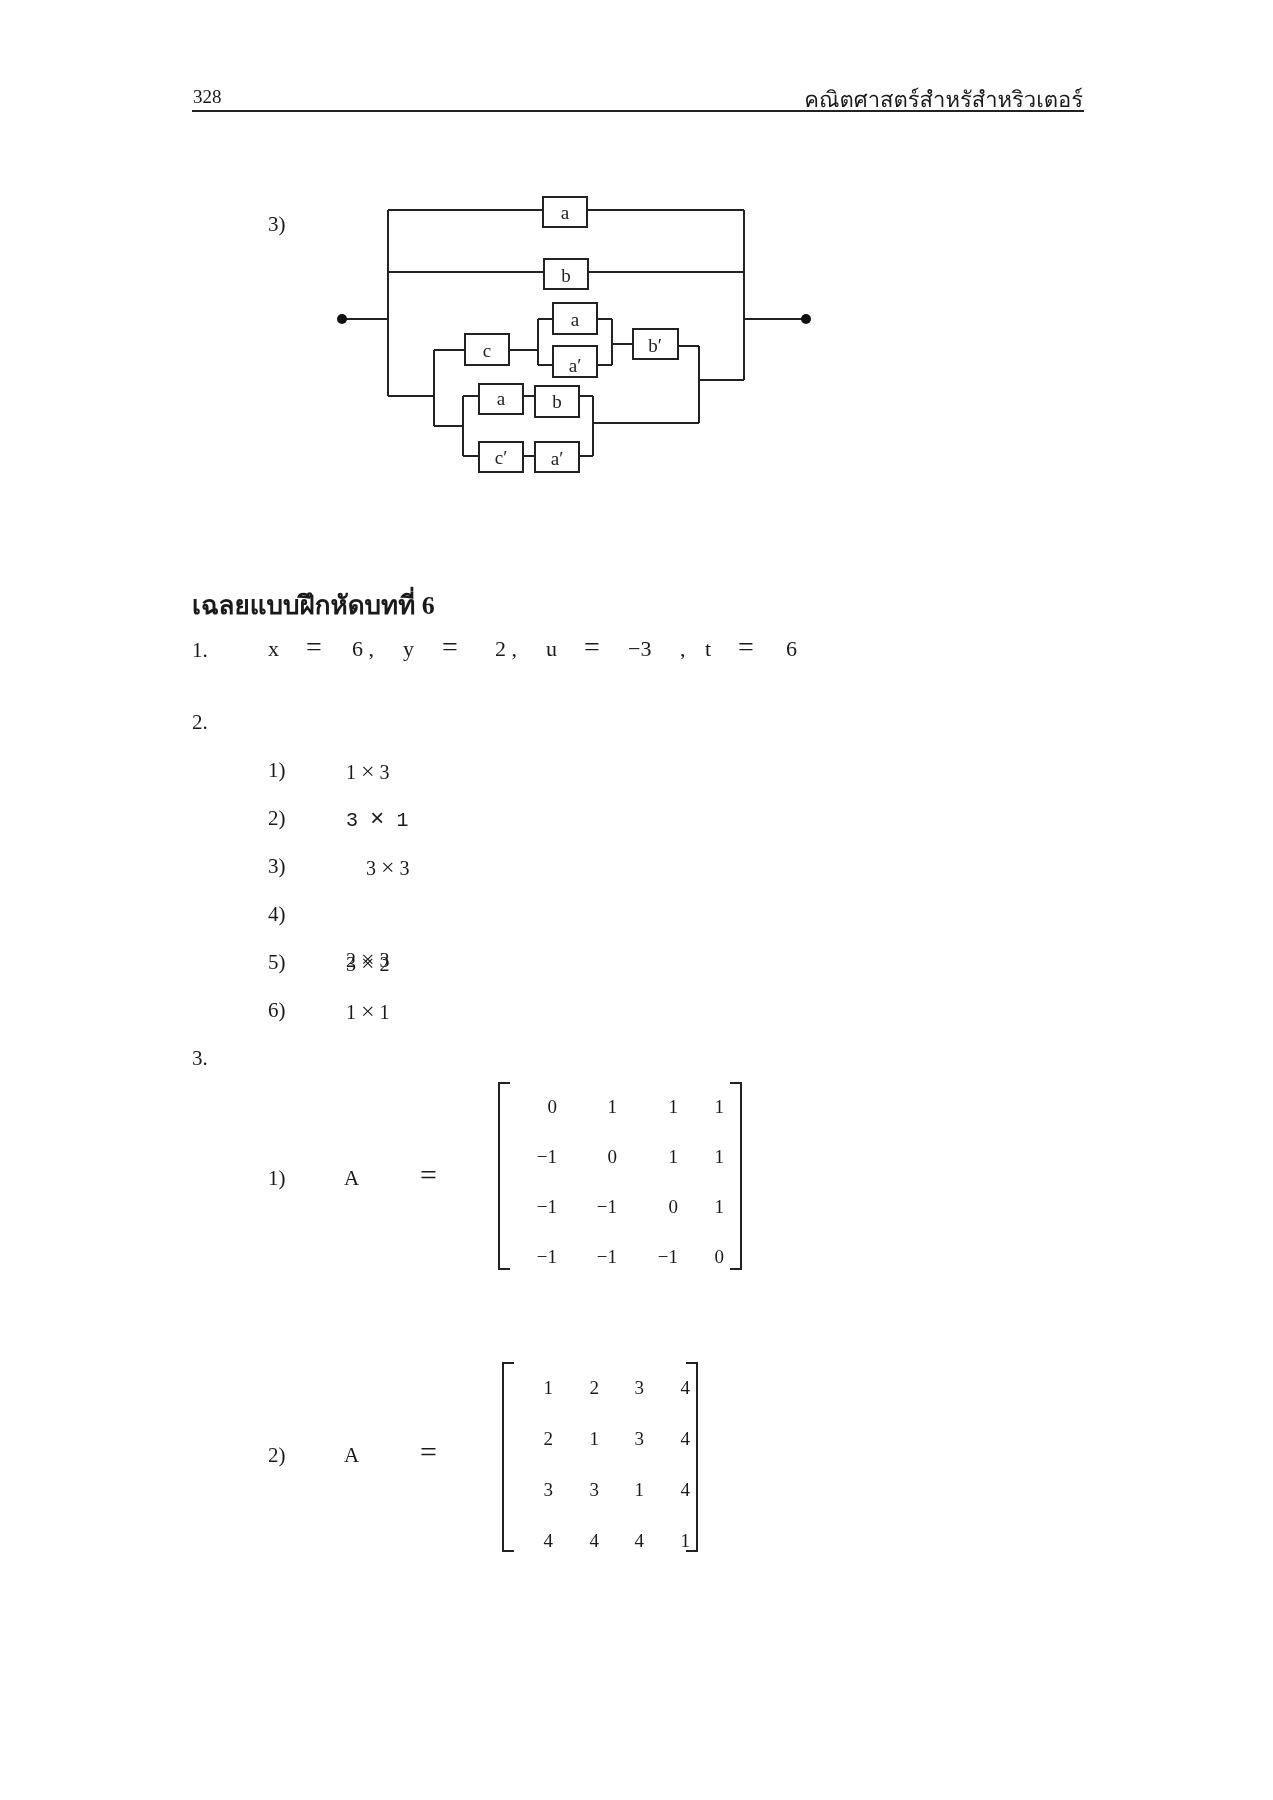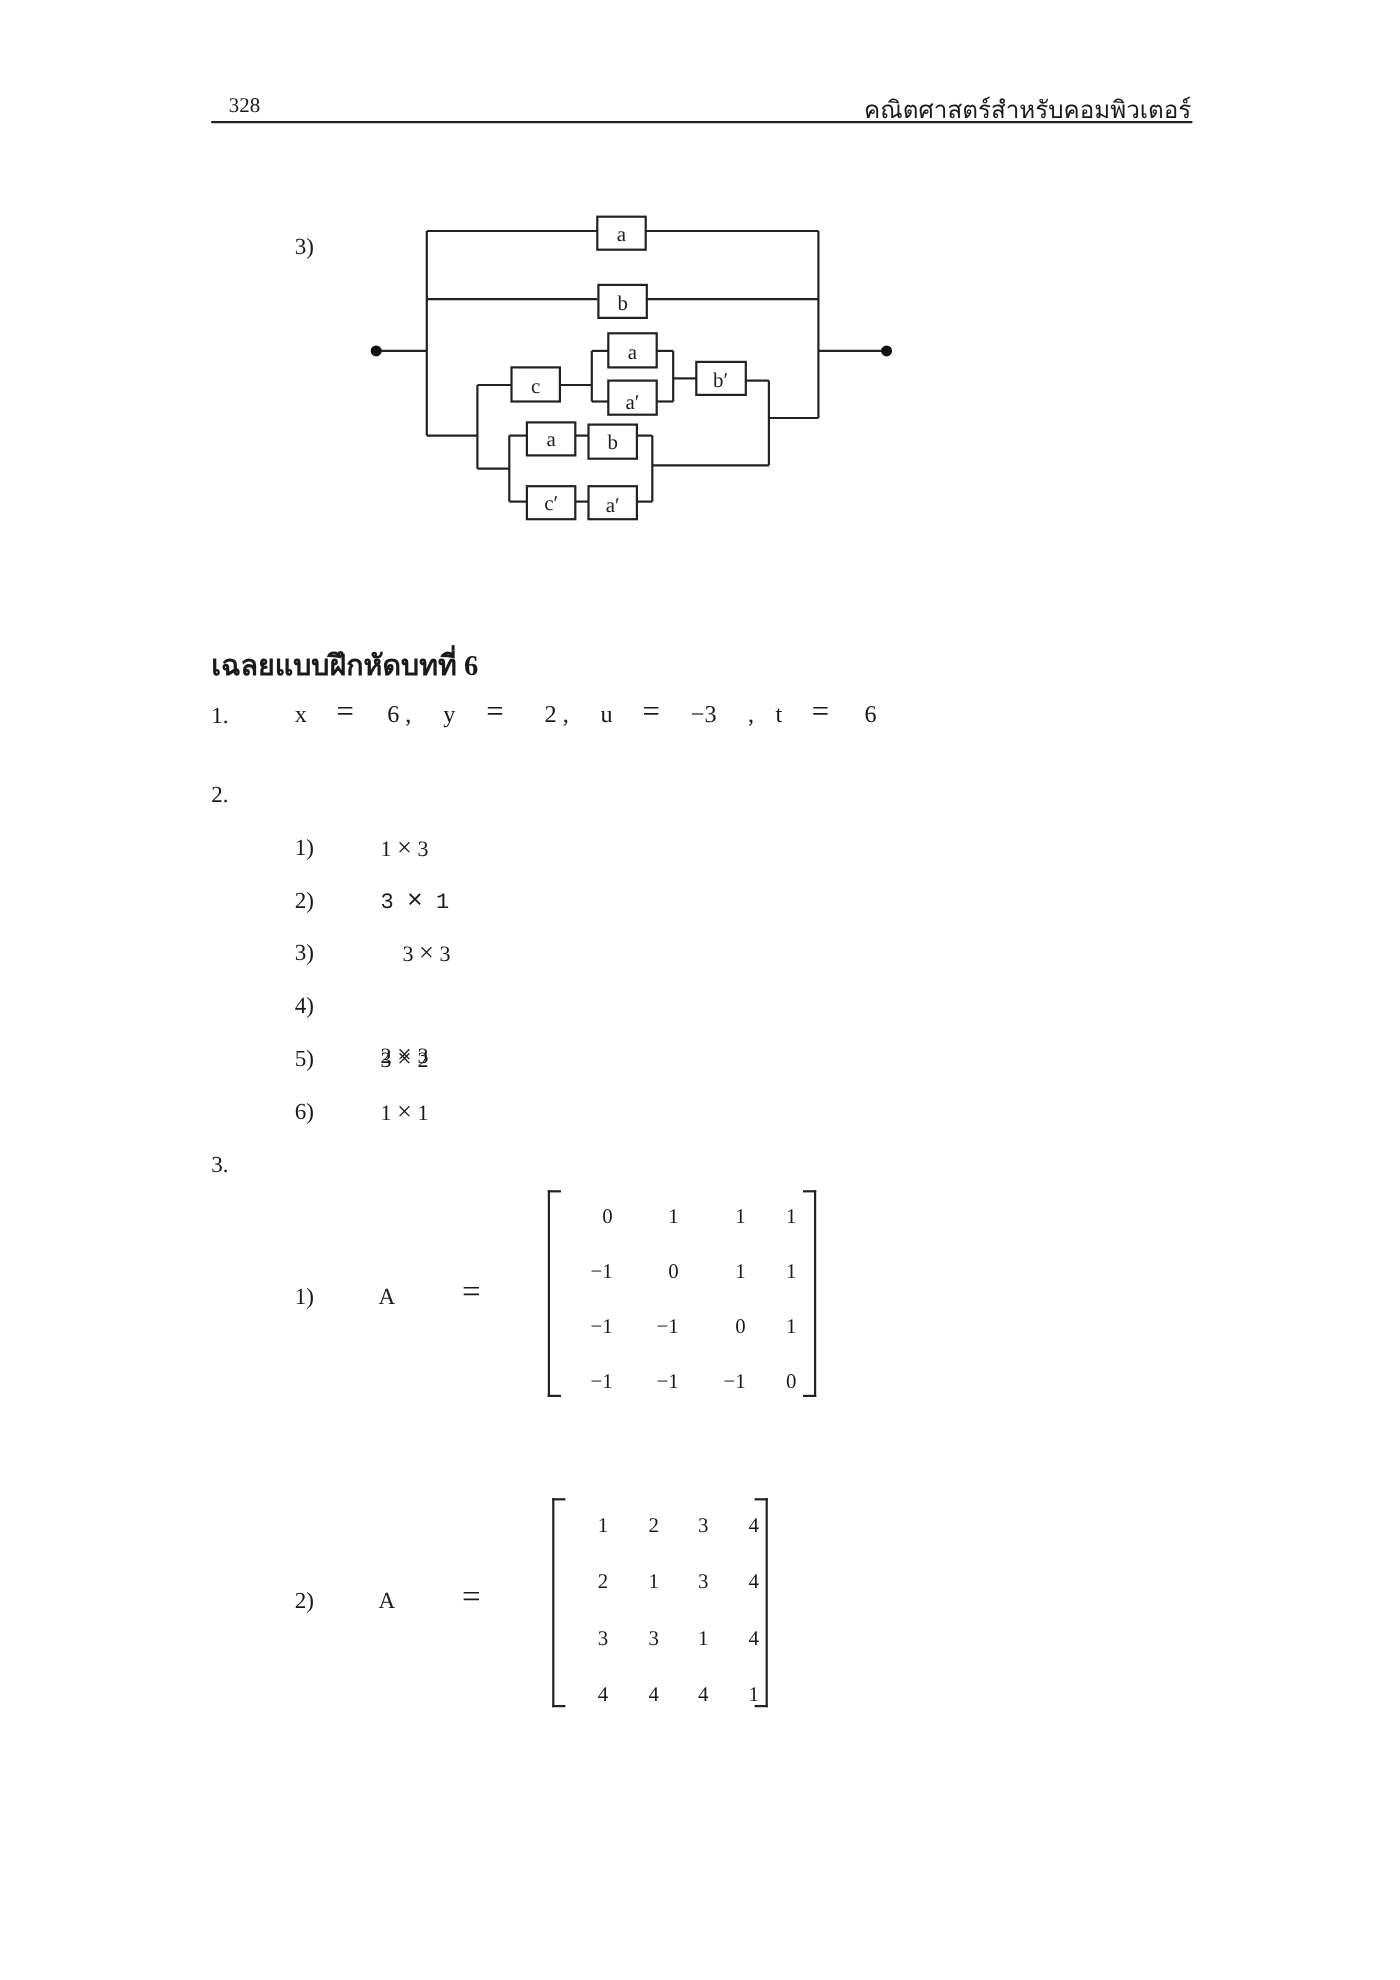--- a/index.html
+++ b/index.html
@@ -1,38 +1,38 @@
 <!DOCTYPE html>
 <html><head>
   <meta charset="utf-8">
   <style>
     html, body { margin: 0; padding: 0; background: #ffffff; }
     body { width: 1273px; height: 1800px; position: relative; overflow: hidden;
            font-family: "Liberation Serif", "DejaVu Serif", serif; color: #1a1a1a; }
     .abs { position: absolute; white-space: nowrap; }
-    .header-num { left: 208px; top: 86px; font-size: 19px; }
+    .header-num { left: 193px; top: 86px; font-size: 19px; }
     .header-title { right: 190px; top: 82px; font-size: 22px; }
     .header-rule { left: 192px; top: 110px; width: 892px; height: 2px; background: #222; }
     .num { font-size: 21px; }
     .section-title { left: 192px; top: 584px; font-size: 26px; font-weight: bold; }
     .eq-line { top: 636px; font-size: 22px; }
     .eq-sym { font-size: 28px; top: 631px; }
     .dim { font-size: 20px; text-align: center; }
     .dim .x { font-size: 24px; }
     svg text { font-family: "Liberation Serif", "DejaVu Serif", serif; }
     .matrix-cell { font-size: 19px; text-align: right; width: 40px; }
     .bracket { position: absolute; border: 2px solid #222; width: 10px; }
     .bracket.l { border-right: none; }
     .bracket.r { border-left: none; }
   </style>
 </head>
 <body>
 
 <div class="abs header-num">328</div>
-<div class="abs header-title">คณิตศาสตร์สำหรับคอมพิวเตอร์</div>
+<div class="abs header-title">คณิตศาสตร์สำหรัสำหริวเตอร์</div>
 <div class="abs header-rule"></div>
 
 <div class="abs num" style="left:268px; top:212px;">3)</div>
 <svg class="abs" style="left:0; top:0;" width="1273" height="520">
   <g stroke="#222" stroke-width="2" fill="none">
 
     <line x1="342" y1="319" x2="388" y2="319"></line>
     <line x1="744" y1="319" x2="806" y2="319"></line>
 
     <line x1="388" y1="210" x2="388" y2="396"></line>

